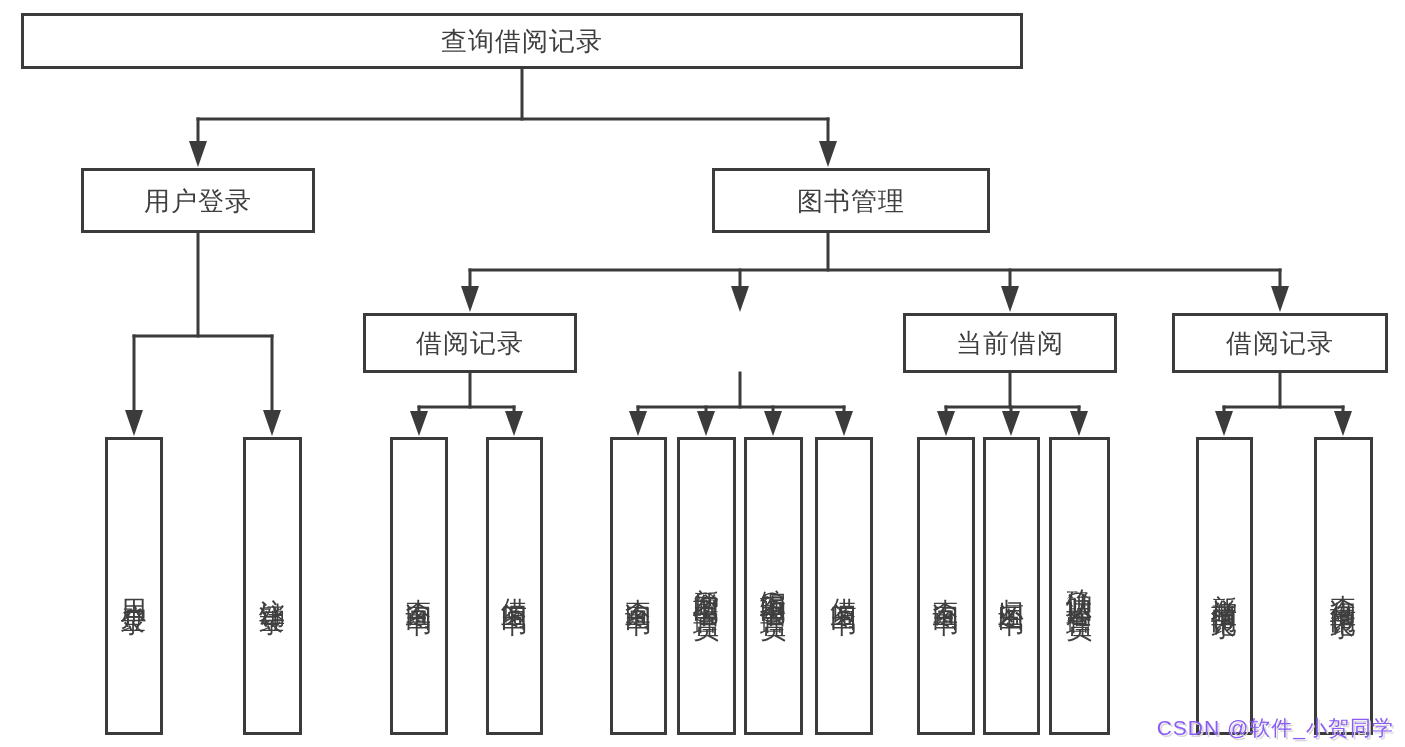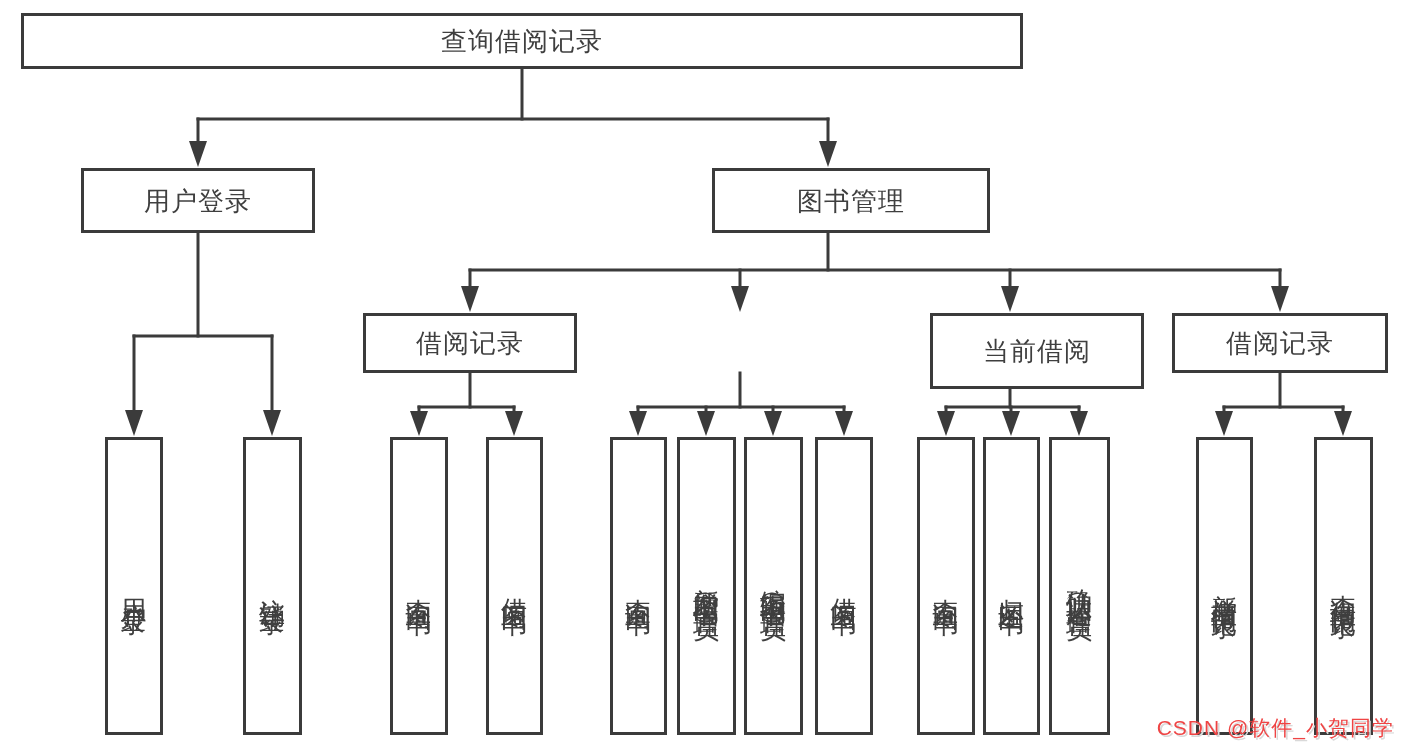--- a/index.html
+++ b/index.html
@@ -33,21 +33,21 @@
     letter-spacing: 4px;
     line-height: 1;
     white-space: nowrap;
   }
   .watermark {
     position: absolute;
     right: 11px;
     bottom: 5px;
     font-size: 21px;
     letter-spacing: 1px;
-    color: #ef4444;
+    color: #8b5cf6;
     text-shadow: 2px 2px 0 #d9d9d9;
     z-index: 3;
     white-space: nowrap;
   }
   .wire { stroke: #3b3b3b; stroke-width: 3; stroke-linecap: square; }
   .head { fill: #3b3b3b; stroke: none; }
 </style>
 </head>
 <body>
 
@@ -136,21 +136,21 @@
   <div class="node" style="left:81px;top:168px;width:234px;height:65px">
     <span class="h">用户登录</span>
   </div>
   <div class="node" style="left:712px;top:168px;width:278px;height:65px">
     <span class="h">图书管理</span>
   </div>
 
   <div class="node" style="left:363px;top:313px;width:214px;height:60px">
     <span class="h">借阅记录</span>
   </div>
-  <div class="node" style="left:930px;top:313px;width:214px;height:76px">
+  <div class="node" style="left:903px;top:313px;width:214px;height:60px">
     <span class="h">当前借阅</span>
   </div>
   <div class="node" style="left:1172px;top:313px;width:216px;height:60px">
     <span class="h">借阅记录</span>
   </div>
 
   <div class="node leaf" style="left:105px;width:58px">
     <span class="v">用户登录</span>
   </div>
   <div class="node leaf" style="left:243px;width:59px">

